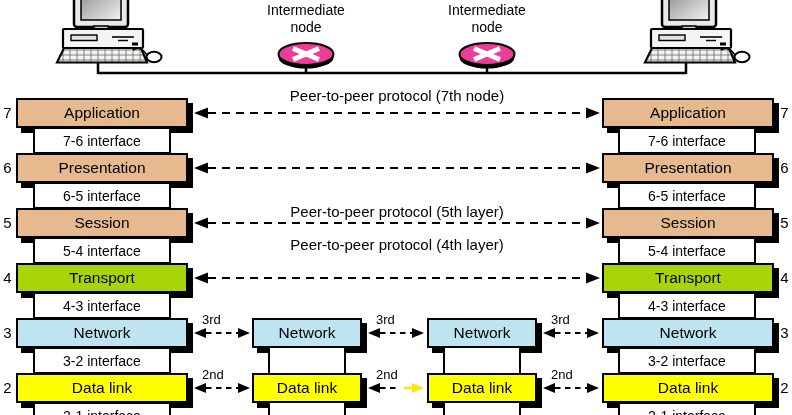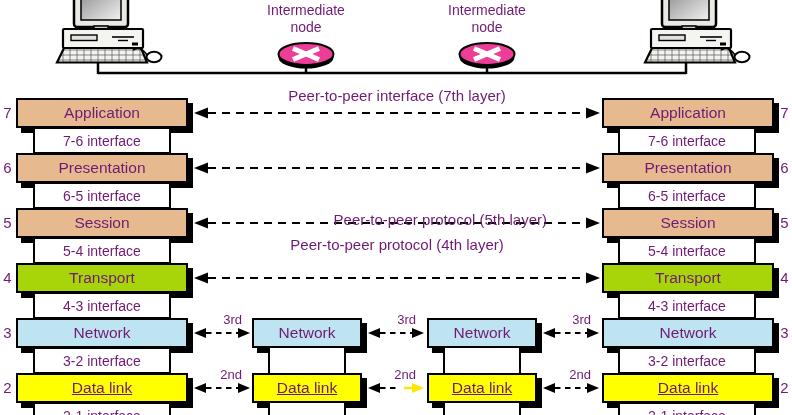--- a/index.html
+++ b/index.html
@@ -1,30 +1,30 @@
 <!DOCTYPE html>
 <html><head>
 <meta charset="utf-8">
 <style>
   html,body{margin:0;padding:0;background:#fff;}
   .canvas{position:relative;width:792px;height:415px;background:#fff;overflow:hidden;
-          font-family:"Liberation Sans",sans-serif;color:#701a75;}
+          font-family:"Liberation Sans",sans-serif;color:#000000;}
   .art{position:absolute;left:0;top:0;}
   .shadow{position:absolute;background:#000;z-index:1;}
   .iface{position:absolute;box-sizing:border-box;background:#fff;border:2px solid #000;z-index:2;
          display:flex;align-items:center;justify-content:center;font-size:14px;}
   .lbox{position:absolute;box-sizing:border-box;border:2px solid #000;z-index:3;
         display:flex;align-items:center;justify-content:center;font-size:15.5px;}
   .c-tan{background:#E6B98E;}
   .c-green{background:#A8D40A;}
   .c-blue{background:#BDE4F0;}
-  .c-yellow{background:#FFFF00;text-decoration:underline;}
+  .c-yellow{background:#FFFF00;}
   .num{position:absolute;width:15px;text-align:center;font-size:15px;z-index:4;}
   .peer-label{position:absolute;left:247px;width:300px;text-align:center;font-size:15px;z-index:4;}
-  .hop-label{position:absolute;width:40px;text-align:right;font-size:13px;z-index:4;}
+  .hop-label{position:absolute;width:40px;text-align:left;font-size:13px;z-index:4;}
   .node-label{position:absolute;width:130px;text-align:center;font-size:14px;line-height:17px;z-index:4;}
   .d1{stroke:#000;stroke-width:2.2;stroke-dasharray:8 6;}
   .d2{stroke:#000;stroke-width:2;stroke-dasharray:5.5 4.5;}
   .d2y{stroke:#FFE600;stroke-width:2.4;}
 </style>
 </head>
 <body>
 
 <div class="canvas">
 
@@ -136,22 +136,22 @@
 
   <div class="node-label" style="left:241px;top:2px;">
     <div>Intermediate</div>
     <div>node</div>
   </div>
   <div class="node-label" style="left:422px;top:2px;">
     <div>Intermediate</div>
     <div>node</div>
   </div>
 
-  <div class="peer-label" style="top:87px;">Peer-to-peer interface (7th layer)</div>
-  <div class="peer-label" style="top:211px;text-align:right;">Peer-to-peer protocol (5th layer)</div>
+  <div class="peer-label" style="top:87px;">Peer-to-peer protocol (7th node)</div>
+  <div class="peer-label" style="top:203px;">Peer-to-peer protocol (5th layer)</div>
   <div class="peer-label" style="top:236px;">Peer-to-peer protocol (4th layer)</div>
 
   <div class="hop-label" style="left:202px;top:312px;">3rd</div>
   <div class="hop-label" style="left:376px;top:312px;">3rd</div>
   <div class="hop-label" style="left:551px;top:312px;">3rd</div>
   <div class="hop-label" style="left:202px;top:367px;">2nd</div>
   <div class="hop-label" style="left:376px;top:367px;">2nd</div>
   <div class="hop-label" style="left:551px;top:367px;">2nd</div>
 
   <div class="num" style="left:0;top:104px;">7</div>

